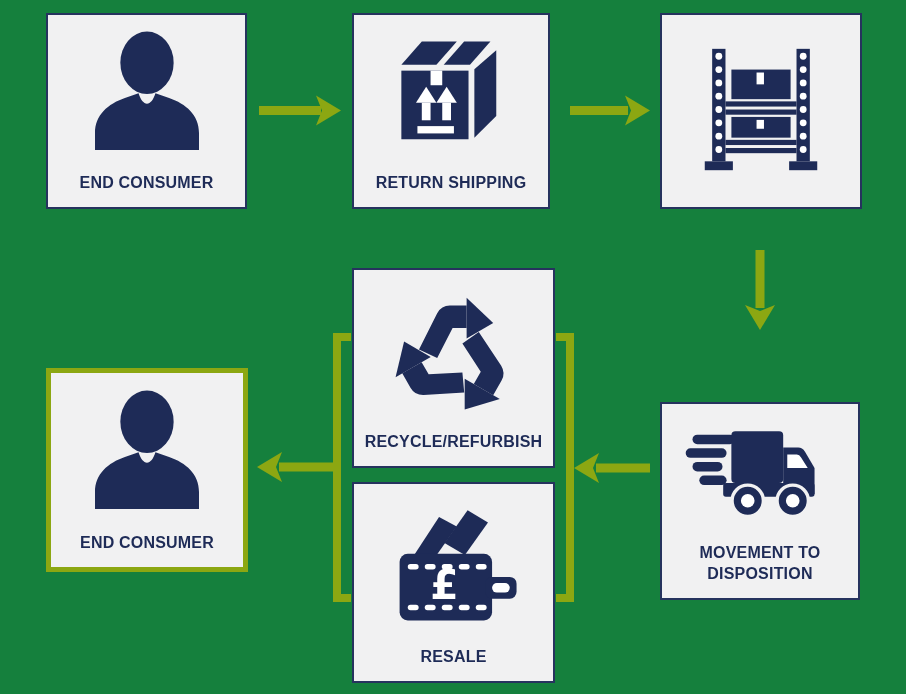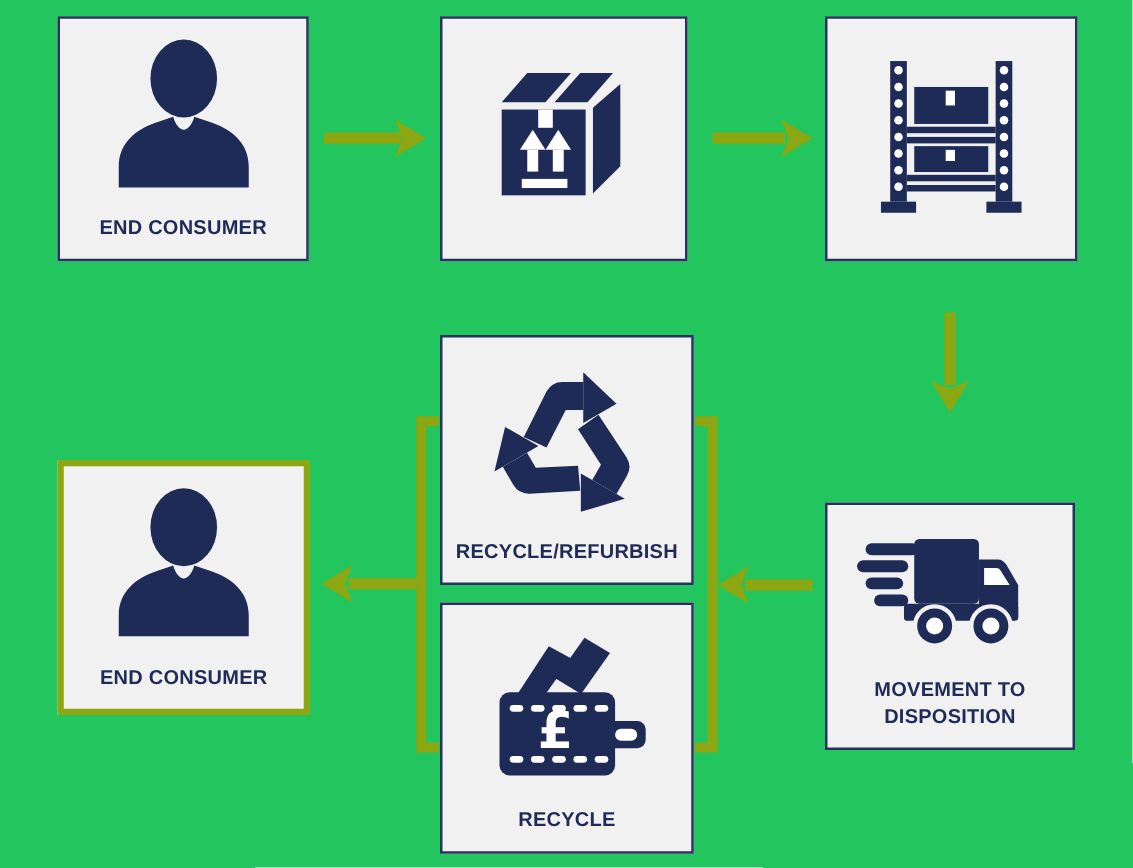--- a/index.html
+++ b/index.html
@@ -1,20 +1,20 @@
 <!DOCTYPE html>
 <html style="--navy: #1E2B57; --green: #8CA712; --box-fill: #F1F1F2; --box-border: #26335E;"><head>
 <meta charset="utf-8">
 <style>
   :root{
     --navy:#1E2B57; --green:#8CA712; --box-fill:#F1F1F2; --box-border:#26335E;
   }
   html,body{margin:0;padding:0;background:#fff;}
   #canvas{
-    position:relative; width:906px; height:694px; background:#22c55e; overflow:hidden;
+    position:relative; width:906px; height:694px; background:#15803d; overflow:hidden;
     font-family:"Liberation Sans", sans-serif;
   }
   .node{
     position:absolute; box-sizing:border-box;
     background:var(--box-fill); border:2px solid var(--box-border);
     display:flex; flex-direction:column; align-items:center;
   }
   .node.highlight{border:5px solid var(--green);}
   .icon-wrap{flex:1; width:100%; display:flex; align-items:center; justify-content:center;}
   .node-label{
@@ -59,20 +59,21 @@
         <rect class="fn" x="16" y="34" width="46" height="47"></rect>
         <polygon class="fn" points="66,33 81,20 81,65 66,80"></polygon>
         <rect class="fw" x="36" y="34" width="8" height="10"></rect>
         <polygon class="fw" points="26,56 40,56 33,45"></polygon>
           <rect class="fw" x="30" y="56" width="6" height="12"></rect>
         <polygon class="fw" points="40,56 54,56 47,45"></polygon>
           <rect class="fw" x="44" y="56" width="6" height="12"></rect>
         <rect class="fw" x="27" y="72" width="25" height="5"></rect>
       </svg>
     </div>
+    <div class="node-label">RETURN SHIPPING</div>
   </div>
 
   <div class="node" id="n-return-processed">
     <div class="icon-wrap">
       <svg width="156" height="148" viewBox="0 0 100 100">
         <rect class="fn" x="17" y="8" width="9" height="76"></rect>
         <rect class="fn" x="74" y="8" width="9" height="76"></rect>
         <rect class="fn" x="12" y="84" width="19" height="6"></rect>
         <rect class="fn" x="69" y="84" width="19" height="6"></rect>
         <rect class="fn" x="30" y="22" width="40" height="20"></rect>
@@ -160,21 +161,21 @@
             <rect x="28.5" y="78.5" width="8" height="4" rx="2"></rect>
           <rect x="41" y="78.5" width="8" height="4" rx="2"></rect>
             <rect x="53.5" y="78.5" width="8" height="4" rx="2"></rect>
           <rect x="66" y="78.5" width="8" height="4" rx="2"></rect>
         </g>
         <rect class="fn" x="73" y="58" width="23" height="16" rx="5"></rect>
         <rect class="fw" x="78" y="62.5" width="13" height="7" rx="3.5"></rect>
         <text class="fw wallet-currency" x="43" y="74" text-anchor="middle">£</text>
       </svg>
     </div>
-    <div class="node-label">RECYCLE</div>
+    <div class="node-label">RESALE</div>
   </div>
 
   <div class="node highlight" id="n-end-consumer-bot">
     <div class="icon-wrap">
       <svg width="138" height="130" viewBox="0 0 100 100">
         <ellipse class="fn" cx="50" cy="26" rx="20.5" ry="24"></ellipse>
         <path class="fn" d="M10,93 V80 C10,66 20,57.5 33,53 L43.5,49.5 C45,54.5 47.5,57.5 50,57.5 C52.5,57.5 55,54.5 56.5,49.5 L67,53 C80,57.5 90,66 90,80 V93 Z"></path>
       </svg>
     </div>
     <div class="node-label">END CONSUMER</div>

